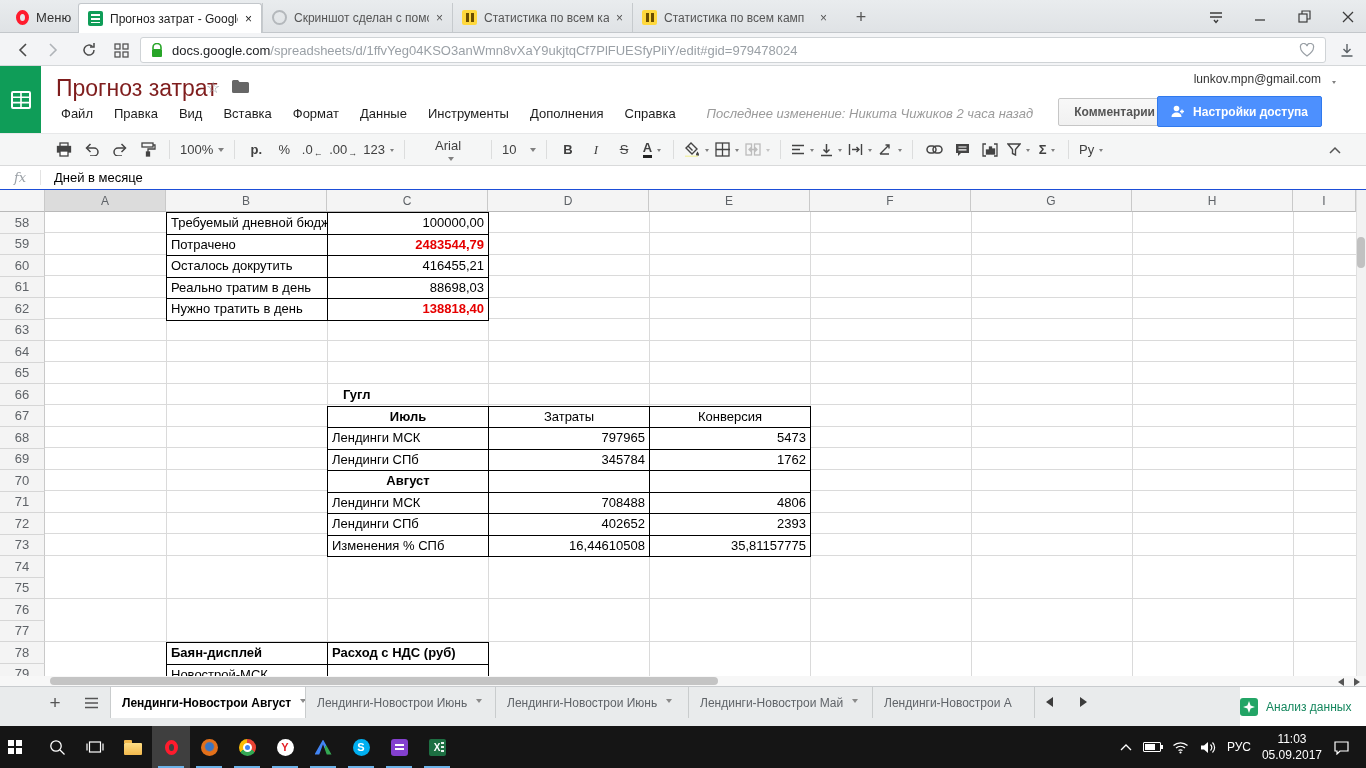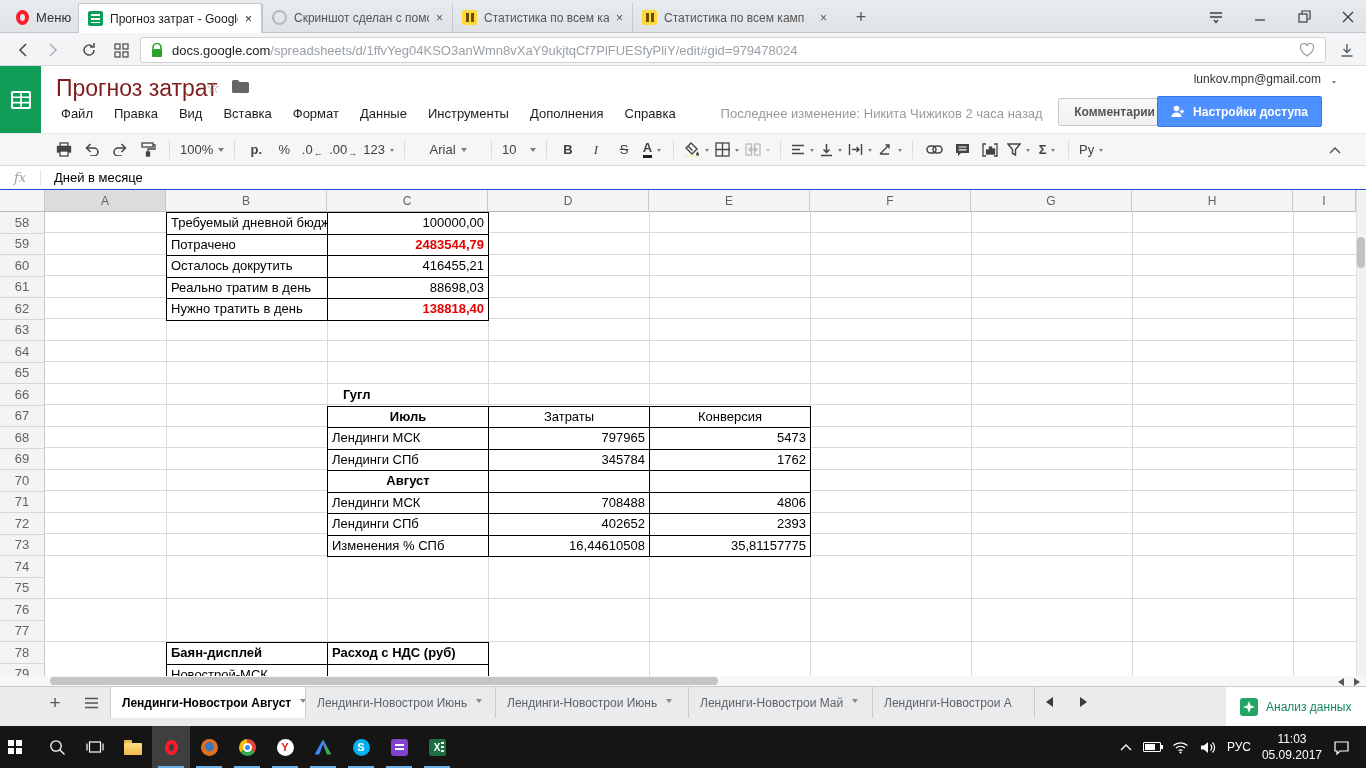--- a/index.html
+++ b/index.html
@@ -45,21 +45,21 @@
 
   
   #shead{position:absolute;left:0;top:66px;width:1366px;height:67px;background:#fff;}
   .green-home{position:absolute;left:0;top:0;width:41px;height:67px;background:#0f9d58;
     display:flex;align-items:center;justify-content:center;}
   .doc-title{position:absolute;left:56px;top:9px;font-size:23px;color:#7f1d1d;}
   .star{position:absolute;left:206px;top:12px;font-size:16px;color:#9aa0a6;}
   .folder-ic{position:absolute;left:232px;top:14px;}
   .menurow{position:absolute;left:61px;top:40px;display:flex;align-items:center;font-size:13px;color:#1d1d1d;}
   .menurow .mi{margin-right:21px;}
-  .lastedit{color:#9a9a9a;margin-left:24px;}
+  .lastedit{color:#9a9a9a;margin-left:10px;font-style:italic;}
   .account{position:absolute;right:30px;top:6px;font-size:12px;color:#333;display:flex;align-items:flex-end;gap:6px;}
   .btn-comments{position:absolute;right:195px;top:32px;height:28px;padding:0 15px;display:flex;align-items:center;
     background:linear-gradient(#f8f8f8,#f1f1f1);border:1px solid #c6c6c6;border-radius:2px;
     font-size:12px;font-weight:700;color:#555;box-sizing:border-box;}
   .btn-share{position:absolute;right:44px;top:30px;height:31px;padding:0 13px;display:flex;align-items:center;gap:7px;
     background:#4d90fe;border:1px solid #3079ed;border-radius:2px;font-size:12px;font-weight:700;color:#fff;box-sizing:border-box;}
 
   
   #tbar{position:absolute;left:0;top:133px;width:1366px;height:33px;background:#f5f6f6;
     border-top:1px solid #e7e8e9;border-bottom:1px solid #d9dadb;box-sizing:border-box;
@@ -116,21 +116,21 @@
     border-top:1px solid #c9cccf;box-sizing:border-box;}
   .sbbtn{position:absolute;top:0;height:31px;display:flex;align-items:center;justify-content:center;color:#555;}
   .stab{position:absolute;top:0;height:31px;display:flex;align-items:center;padding:0 11px;
     font-size:12px;color:#5f6368;box-sizing:border-box;border-right:1px solid #c9cccd;white-space:nowrap;overflow:hidden;}
   .stab.active{background:#fff;color:#000;font-weight:700;border-left:1px solid #c9cccd;}
   .scaret{width:0;height:0;border:3px solid transparent;border-top:4px solid #8a8a8a;margin-left:9px;flex:none;}
   .snav{position:absolute;top:10px;width:0;height:0;border:5px solid transparent;}
   .snav.l{left:1046px;border-right:7px solid #3c3c3c;border-left:none;}
   .snav.r{left:1080px;border-left:7px solid #3c3c3c;border-right:none;}
   .explore{position:absolute;right:0;top:0;width:126px;height:40px;background:#fff;display:flex;
-    align-items:center;gap:8px;padding-left:14px;font-size:12px;color:#15875e;}
+    align-items:center;gap:8px;font-size:12px;color:#15875e;}
   .exbadge{width:18px;height:18px;border-radius:3px;background:#23a566;display:flex;align-items:center;justify-content:center;flex:none;}
 
   
   #taskbar{position:absolute;left:0;top:726px;width:1366px;height:42px;background:#151515;
     display:flex;align-items:center;color:#fff;}
   .tk{width:38px;height:42px;display:flex;align-items:center;justify-content:center;position:relative;flex:none;}
   .tk.run::after{content:"";position:absolute;left:6px;right:6px;bottom:0;height:2px;background:#6cb2e8;}
   .tk.activeapp{background:#3f3f3f;}
   .winlogo{width:6px;height:6px;background:#fff;box-shadow:8px 0 0 #fff,0 8px 0 #fff,8px 8px 0 #fff;margin:-8px 8px 0 -8px;}
   .folder{width:18px;height:12px;background:linear-gradient(#ffde85,#f2b94d);border-radius:1px;position:relative;margin-top:3px;}
@@ -341,21 +341,21 @@
       </span>
     <span class="ti">
         <span>.00</span>
         <span class="subarr">→</span>
       </span>
     <span class="ti">
         <span>123</span>
         <span class="caret sm"></span>
       </span>
     <span class="sep"></span>
-    <span class="ti" style="width:66px;justify-content:center;">
+    <span class="ti" style="width:66px;justify-content:flex-start;flex-direction:column;">
         <span>Arial</span>
         <span class="caret"></span>
       </span>
     <span class="sep"></span>
     <span class="ti" style="width:34px;justify-content:space-between;">
         <span>10</span>
         <span class="caret"></span>
       </span>
     <span class="sep"></span>
     <span class="ti ab">B</span>

